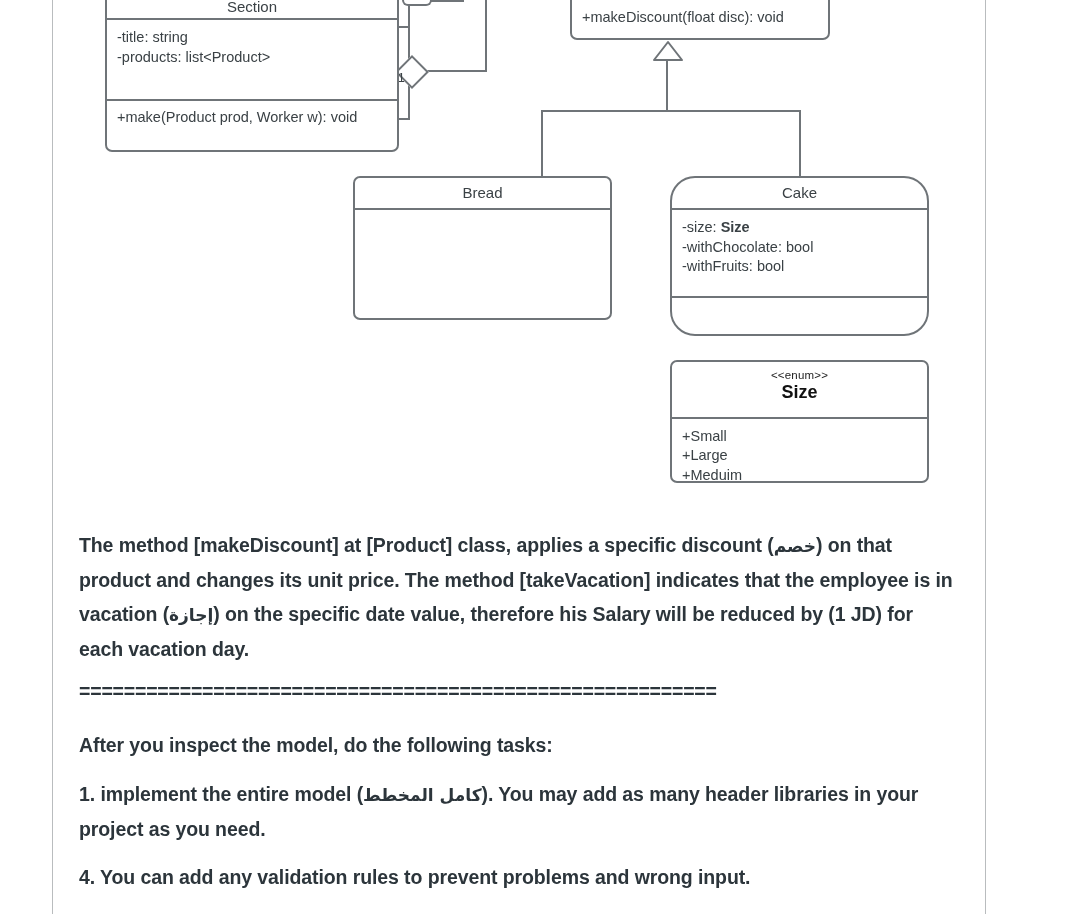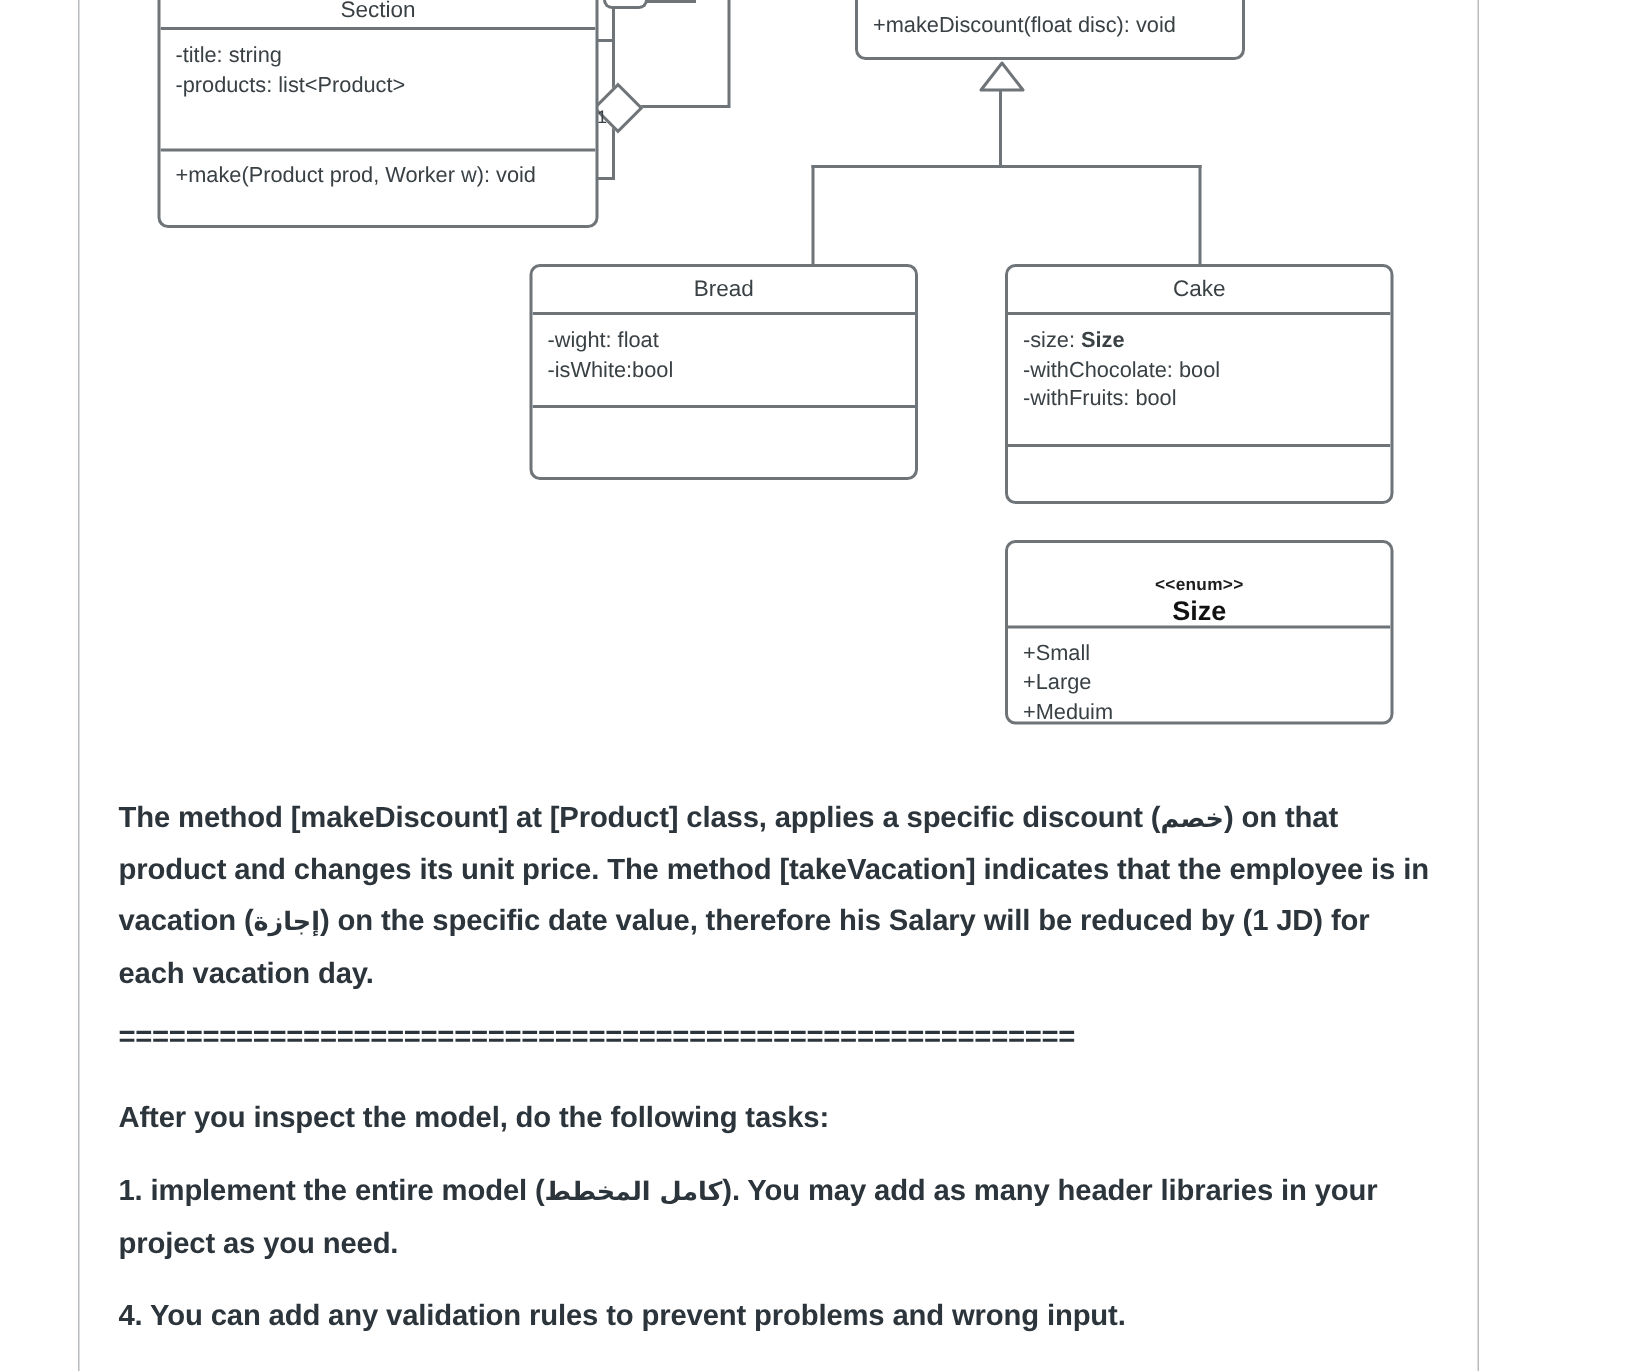--- a/index.html
+++ b/index.html
@@ -74,25 +74,24 @@
     padding: 7px 10px 9px 10px;
     line-height: 1.36;
     color: #3a4145;
   }
   .cls-empty { }
 
   .bold { font-weight: bold; }
 
   .enum-stereo {
     font-size: 11.5px;
-    font-weight: bold;
+    font-weight: normal;
     text-align: center;
     color: #1d1d1d;
     letter-spacing: .2px;
-    margin-top: 15px;
   }
   .enum-name {
     font-size: 18px;
     font-weight: bold;
     text-align: center;
     color: #111111;
     margin-top: 1px;
   }
   .enum-lits {
     padding: 8px 10px 9px 10px;
@@ -198,28 +197,24 @@
     </div>
 
     <div class="uml-box" style="left:570px; top:-30px; width:260px; height:70px;">
       <div class="cls-ops" style="padding-top:36px;">
         <div class="row">+makeDiscount(float disc): void</div>
       </div>
     </div>
 
     <div class="uml-box" style="left:353px; top:176px; width:259px; height:144px;">
       <div class="compartment first cls-title" style="height:30px;">Bread</div>
-      <div class="compartment cls-attrs" style="height:62px;">
-        <div class="row">-wight: float</div>
-        <div class="row">-isWhite:bool</div>
-      </div>
       <div class="compartment cls-empty" style="height:48px;"></div>
     </div>
 
-    <div class="uml-box" style="left:670px; top:176px; width:259px; height:160px;">
+    <div class="uml-box" style="left:670px; top:176px; width:259px; height:160px;border-radius:25px;">
       <div class="compartment first cls-title" style="height:30px;">Cake</div>
       <div class="compartment cls-attrs" style="height:88px;">
         <div class="row"><span>-size: </span><span class="bold">Size</span></div>
         <div class="row">-withChocolate: bool</div>
         <div class="row">-withFruits: bool</div>
       </div>
       <div class="compartment cls-empty" style="height:46px;"></div>
     </div>
 
     <div class="uml-box" style="left:670px; top:360px; width:259px; height:123px;">

